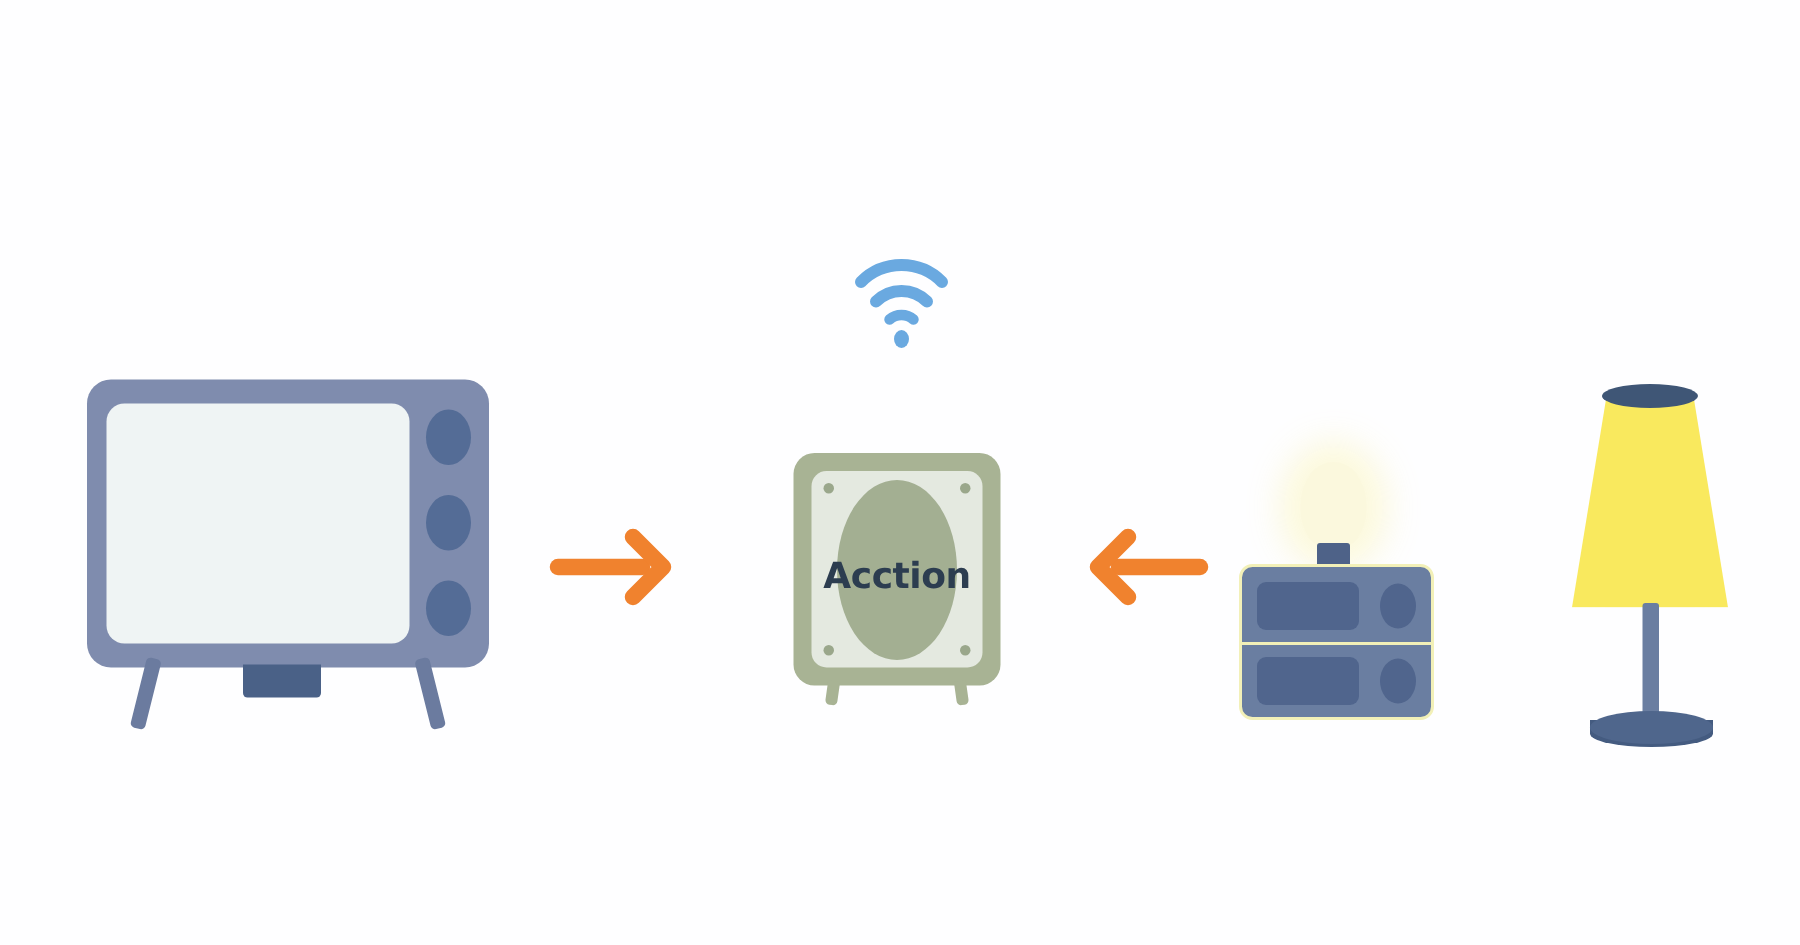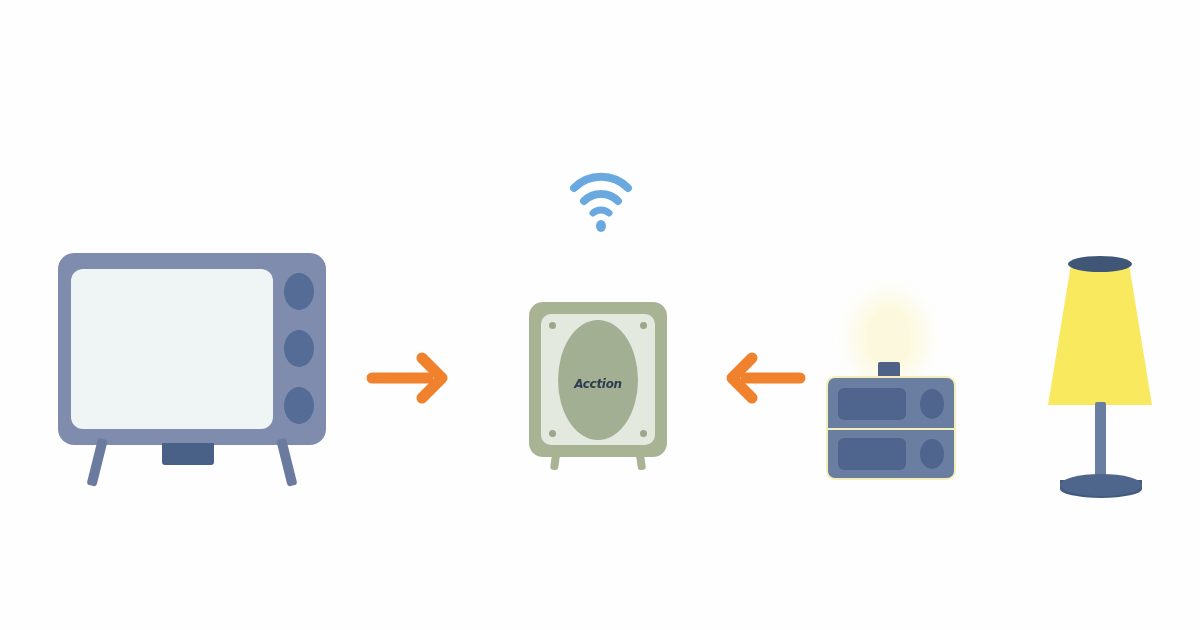--- a/index.html
+++ b/index.html
@@ -116,24 +116,23 @@
   .sp-label {
     position: absolute;
     left: 0; top: 0;
     width: 114px;
     height: 139px;
     display: flex;
     align-items: center;
     justify-content: center;
     font-family: "DejaVu Sans", sans-serif;
     font-weight: bold;
-    font-size: 12px;
+    font-size: 24px;
     color: #2c3d50;
     letter-spacing: -0.3px;
-    font-style: italic;
   }
   .sp-screw {
     position: absolute;
     width: 7px;
     height: 7px;
     background: #9aa78b;
     border-radius: 50%;
   }
   .sp-screw.tl { left: 8px;  top: 8px; }
   .sp-screw.tr { right: 8px; top: 8px; }

